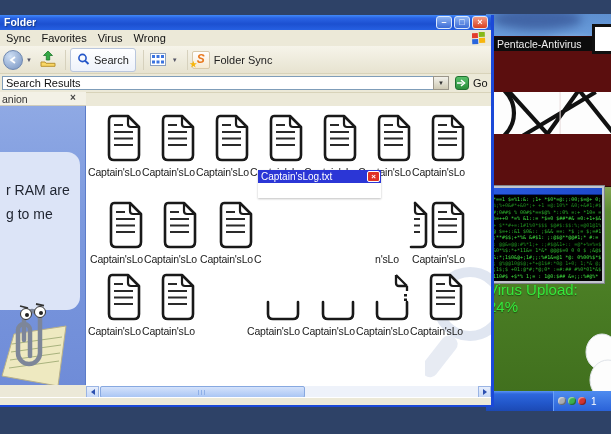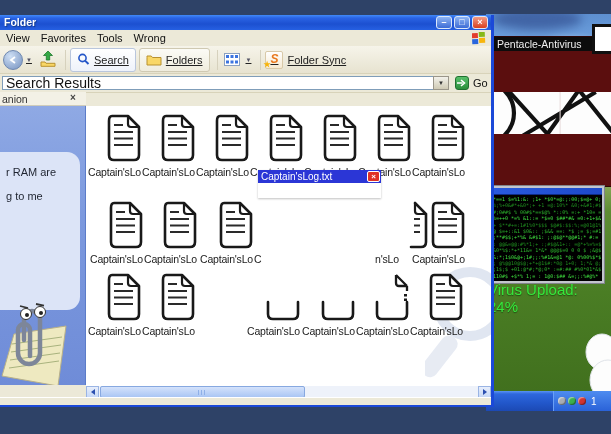--- a/index.html
+++ b/index.html
@@ -57,41 +57,41 @@
   .wbtn.close{background:linear-gradient(180deg,#f29a84,#d9401f);}
 
   .menubar{position:absolute;left:0;top:15px;width:100%;height:16px;background:#ece9d8;
            display:flex;gap:11px;align-items:center;padding-left:6px;box-sizing:border-box;
            font-size:11px;color:#111;}
   .menubar .mi{cursor:default;}
   .winlogo{position:absolute;right:5px;top:2px;}
 
   .toolbar{position:absolute;left:0;top:31px;width:100%;height:28px;box-sizing:border-box;
            background:linear-gradient(180deg,#f6f4ea,#e7e3d0);border-bottom:1px solid #d8d3ba;
-           display:flex;align-items:center;padding-left:3px;font-size:11px;color:#222;text-decoration:underline;}
+           display:flex;align-items:center;padding-left:3px;font-size:11px;color:#222;}
   .tb-back{width:18px;height:18px;border-radius:50%;flex:0 0 auto;
            background:radial-gradient(circle at 35% 30%,#cfe0f5,#8fa8cf 70%,#7590bd);
            border:1px solid #6f88b0;display:flex;align-items:center;justify-content:center;}
   .tb-caret{font-size:6px;color:#556;margin:0 3px;}
   .tb-up{margin:0 4px;flex:0 0 auto;}
   .tb-sep{width:1px;height:20px;background:#d6d1bd;margin:0 4px;flex:0 0 auto;}
   .tb-btn{height:22px;display:flex;align-items:center;gap:4px;padding:0 6px;border-radius:3px;
           border:1px solid #b9c6dd;background:linear-gradient(#ffffff,#eef2fa);margin-right:3px;flex:0 0 auto;}
   .tb-btn.flat{background:linear-gradient(#fbfbf6,#efecdd);border-color:#cfc9b2;}
   .tb-views{display:flex;align-items:center;gap:3px;margin:0 2px;flex:0 0 auto;}
   .tb-sync{display:flex;align-items:center;gap:4px;flex:0 0 auto;}
   .s-logo{width:16px;height:16px;background:linear-gradient(#fff,#f6ead2);border:1px solid #d9c9a8;
           border-radius:2px;position:relative;color:#e8791f;font-weight:bold;font-style:italic;
           font-size:12px;text-align:center;line-height:14px;}
   .s-logo .star{position:absolute;left:-3px;bottom:-4px;color:#f7b50c;font-size:8px;font-style:normal;}
 
   .addr{position:absolute;left:0;top:59px;width:100%;height:18px;background:#ece9d8;
         border-bottom:1px solid #d8d3ba;}
   .addr-field{position:absolute;left:2px;top:2px;width:432px;height:14px;background:#fff;
-              border:1px solid #7f9db9;box-sizing:border-box;font-size:14px;line-height:12px;padding:0 3px;
+              border:1px solid #7f9db9;box-sizing:border-box;font-size:11px;line-height:12px;padding:0 3px;
               color:#111;}
   .addr-drop{position:absolute;left:433px;top:2px;width:16px;height:14px;box-sizing:border-box;
              background:linear-gradient(#f2f1ea,#cfcab4);border:1px solid #9a968a;text-align:center;
              font-size:6px;line-height:12px;color:#333;}
   .go-ic{position:absolute;left:455px;top:2px;width:14px;height:14px;border-radius:3px;
          background:linear-gradient(#58c06a,#2b8f3c);border:1px solid #1f7030;box-sizing:border-box;
          display:flex;align-items:center;justify-content:center;}
   .go-label{position:absolute;left:473px;top:3px;font-size:11px;color:#111;}
 
   .hdr-side{position:absolute;left:0;top:77px;width:86px;height:14px;background:#f3f1e6;
@@ -101,21 +101,21 @@
   .hdr-list{position:absolute;left:86px;top:77px;width:405px;height:14px;background:#fcfcf9;
             border-bottom:1px solid #dedede;font-size:10.5px;color:#5a5a5a;box-sizing:border-box;}
   .hdr-list .name{position:absolute;left:9px;top:1px;}
   .hdr-list .infolder{position:absolute;right:4px;top:1px;}
 
   .sidebar{position:absolute;left:0;top:91px;width:86px;height:279px;overflow:hidden;
            background:linear-gradient(180deg,#8fa9e4 0%,#7c99de 40%,#6f8cd8 100%);
            border-right:1px solid #5c7cc8;box-sizing:border-box;}
   .bubble{position:absolute;left:0;top:46px;width:80px;height:158px;background:#dce4f7;
           border-radius:0 13px 13px 0;}
-  .bub-line{position:absolute;left:6px;font-size:11px;color:#1f2430;}
+  .bub-line{position:absolute;left:6px;font-size:14px;color:#1f2430;margin-top:16px;}
   .clippy{position:absolute;left:0;top:196px;}
 
   .filelist{position:absolute;left:86px;top:91px;width:405px;height:279px;background:#fff;overflow:hidden;}
   .watermark{position:absolute;left:339px;top:156px;z-index:0;}
   .file{position:absolute;width:54px;height:68px;z-index:1;}
   .file .ic{position:absolute;left:7px;top:0;width:40px;height:50px;}
   .file .lbl{position:absolute;left:-8px;right:-8px;top:53px;text-align:left;font-size:10.5px;
              color:#1b1b1b;white-space:nowrap;letter-spacing:-0.2px;}
 
   .dialog{position:absolute;left:172px;top:64px;width:123px;height:28px;z-index:6;
@@ -213,23 +213,23 @@
     <div class="tbar">
       <span class="tbar-title">Folder</span>
       <span class="wbtns">
         <span class="wbtn">–</span>
         <span class="wbtn">□</span>
         <span class="wbtn close">×</span>
       </span>
     </div>
 
     <div class="menubar">
-      <span class="mi">View</span>
+      <span class="mi">Sync</span>
       <span class="mi">Favorites</span>
-      <span class="mi">Tools</span>
+      <span class="mi">Virus</span>
       <span class="mi">Wrong</span>
       <svg class="winlogo" width="14" height="13" viewBox="0 0 14 13">
         <g transform="rotate(-3 7 6)">
           <rect x="0" y="1" width="6" height="5" fill="#e23d2c"></rect>
           <rect x="7" y="0" width="6" height="5" fill="#86b919"></rect>
           <rect x="0" y="7" width="6" height="5" fill="#2a66dd"></rect>
           <rect x="7" y="6" width="6" height="5" fill="#f7b50c"></rect>
         </g>
       </svg>
     </div>
@@ -247,26 +247,20 @@
           <path d="M9 1 l4.5 4.5 h-2.8 v4.5 h-3.4 V5.5 H4.5 Z" fill="#35a845" stroke="#1d7a2c" stroke-width="0.8"></path>
         </svg>
       </span>
       <span class="tb-sep"></span>
       <span class="tb-btn">
         <svg width="13" height="13">
           <circle cx="5.5" cy="5" r="3.6" fill="none" stroke="#2456c8" stroke-width="1.6"></circle>
           <line x1="8" y1="7.6" x2="11.5" y2="11" stroke="#2456c8" stroke-width="2"></line>
         </svg>
         <span>Search</span>
-      </span>
-      <span class="tb-btn flat">
-        <svg width="16" height="12">
-          <path d="M1 3.5 V2 h4.2 l1.3 1.5 H15 V11 H1 Z" fill="#f9d766" stroke="#b8912f" stroke-width="1"></path>
-        </svg>
-        <span>Folders</span>
       </span>
       <span class="tb-sep"></span>
       <span class="tb-views">
         <svg width="16" height="13">
           <rect x="0.5" y="0.5" width="15" height="12" fill="#fff" stroke="#8aa0c0"></rect>
           <rect x="2" y="2" width="3" height="3" fill="#3b74e0"></rect>
           <rect x="6.5" y="2" width="3" height="3" fill="#3b74e0"></rect>
           <rect x="11" y="2" width="3" height="3" fill="#3b74e0"></rect>
           <rect x="2" y="7.5" width="3" height="3" fill="#3b74e0"></rect>
           <rect x="6.5" y="7.5" width="3" height="3" fill="#3b74e0"></rect>

